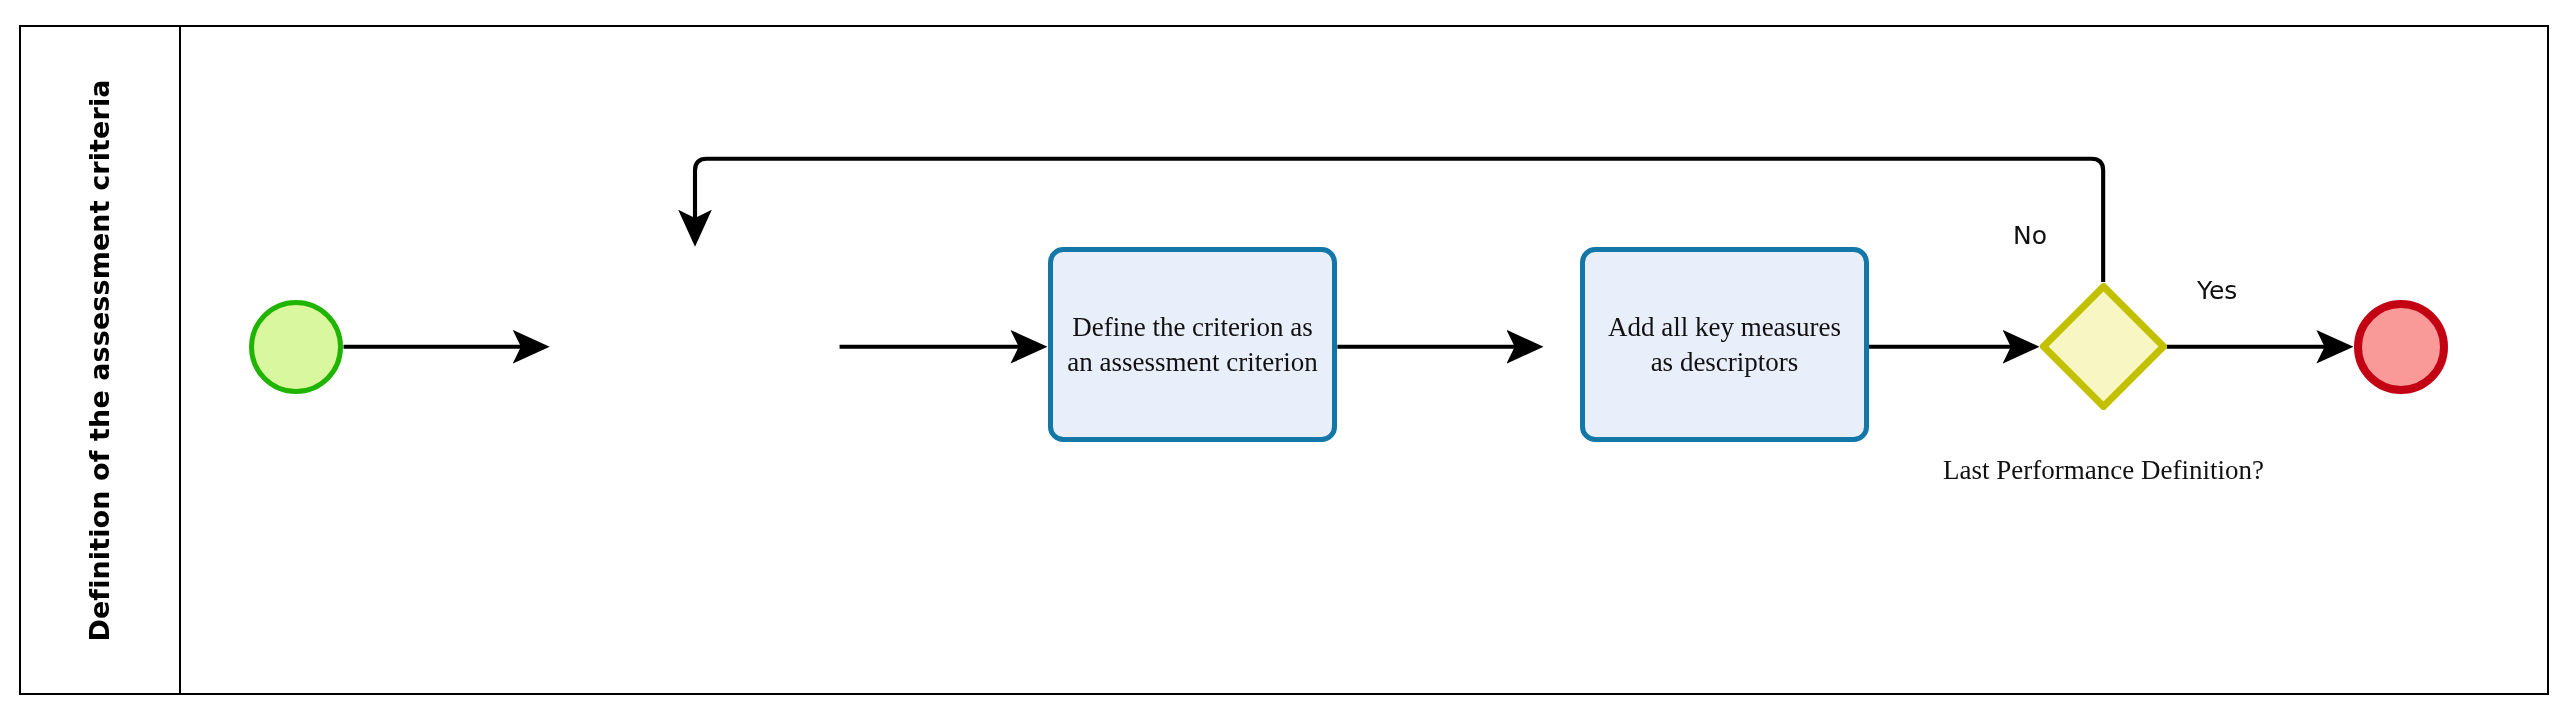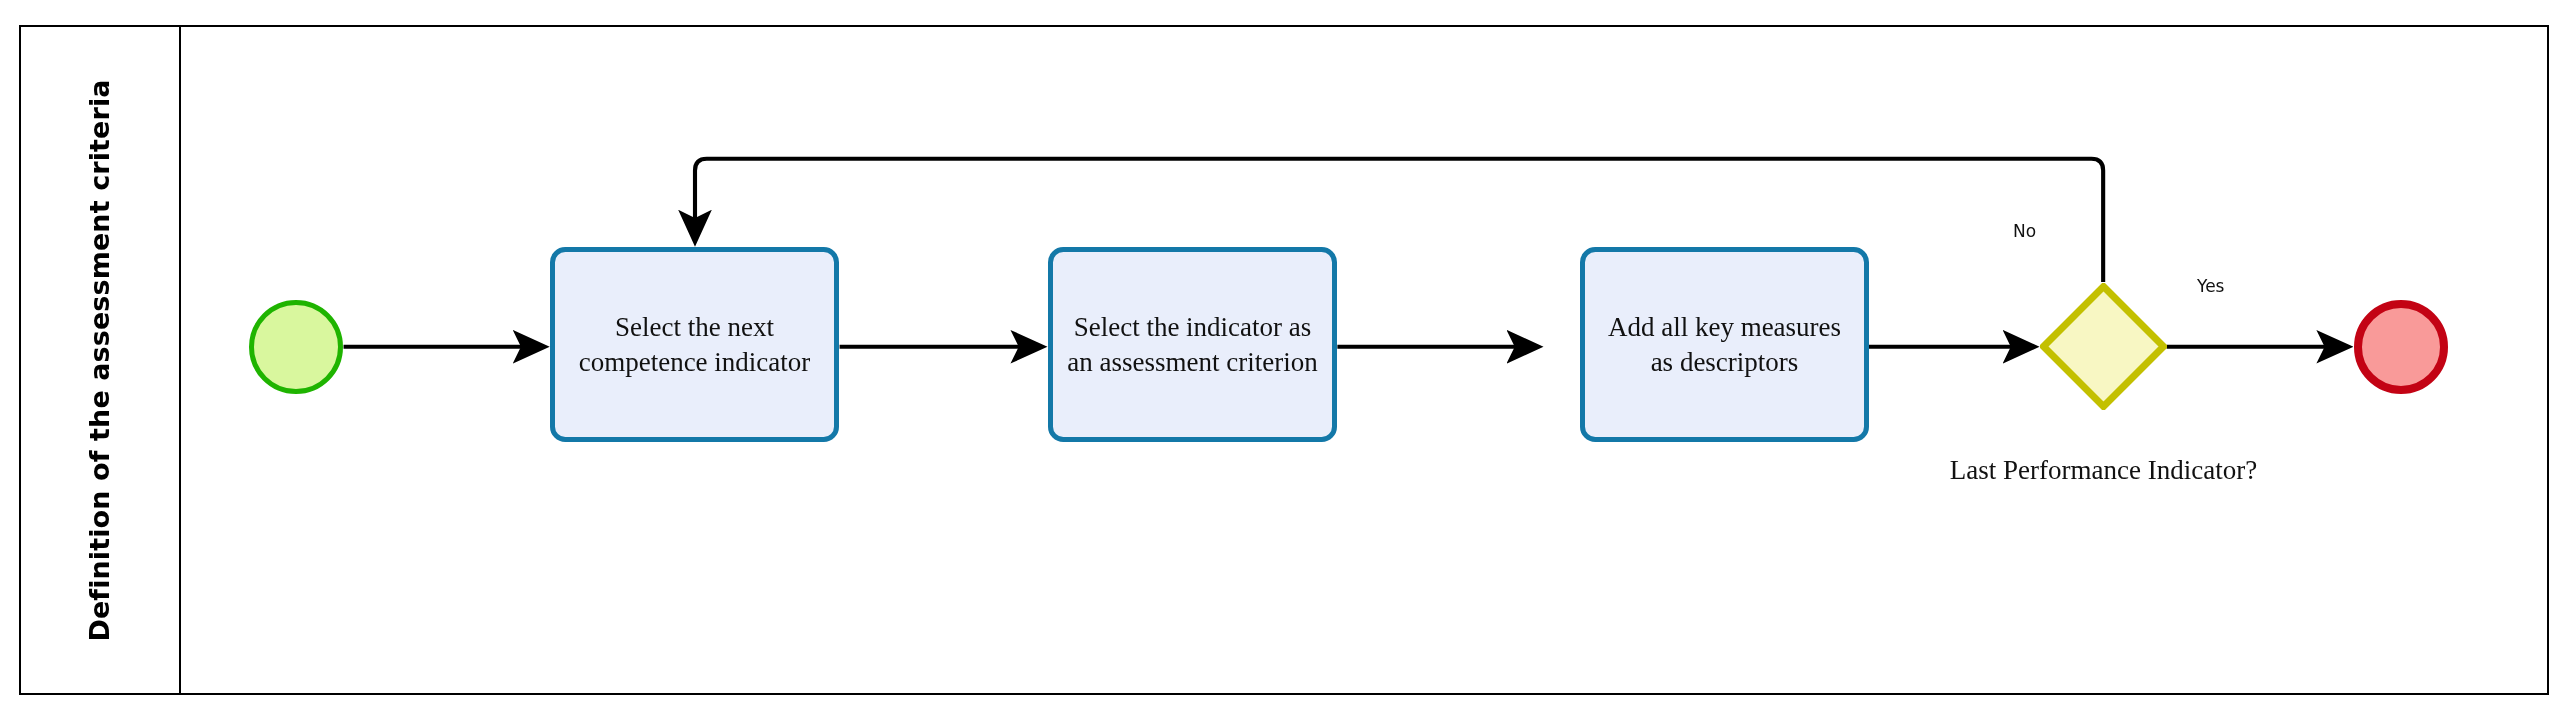--- a/index.html
+++ b/index.html
@@ -52,21 +52,21 @@
   .gateway{
     position:absolute;left:2040px;top:283px;width:127px;height:127px;
   }
   .gw-cap{
     position:absolute;left:1933px;top:453px;width:341px;text-align:center;
     font-family:"Liberation Serif",serif;font-size:27px;line-height:1.28;color:#111111;
   }
 
   
   .edge-label{
-    position:absolute;font-family:"DejaVu Sans",sans-serif;font-size:17px;color:#111111;
+    position:absolute;font-family:"DejaVu Sans",sans-serif;font-size:25px;color:#111111;
     white-space:nowrap;
   }
   #label-no{left:2013px;top:221px;}
   #label-yes{left:2197px;top:276px;}
 </style>
 </head>
 <body>
 
 <div id="stage">
 
@@ -91,36 +91,33 @@
 
     <line x1="3118" y1="590" x2="3460" y2="590" stroke="#000000" stroke-width="7" marker-end="url(#arrow)"></line>
 
     <line x1="3686" y1="590" x2="3994" y2="590" stroke="#000000" stroke-width="7" marker-end="url(#arrow)"></line>
 
     <path d="M3578,480 L3578,290 Q3578,270 3558,270 L1202,270 Q1182,270 1182,290 L1182,410" fill="none" stroke="#000000" stroke-width="7" marker-end="url(#arrow)"></path>
   </svg>
 
   <div class="event event-start"></div>
 
-  <div id="task1" class="task">
-    <div class="t">Select the next competence indicator</div>
-  </div>
   <div id="task2" class="task">
-    <div class="t">Select the indicator as an assessment criterion</div>
+    <div class="t">Define the criterion as an assessment criterion</div>
   </div>
   <div id="task3" class="task">
     <div class="t">Add all key measures as descriptors</div>
   </div>
 
   <div class="gateway">
     <svg width="127" height="127" viewBox="0 0 216 216" xmlns="http://www.w3.org/2000/svg">
       <polygon points="108,6 210,108 108,210 6,108" fill="#f8f7c3" stroke="#c3c000" stroke-width="12" stroke-linejoin="miter"></polygon>
     </svg>
   </div>
-  <div class="gw-cap">Last Performance Indicator?</div>
+  <div class="gw-cap">Last Performance Definition?</div>
 
   <div id="label-no" class="edge-label">No</div>
   <div id="label-yes" class="edge-label">Yes</div>
 
   <div class="event event-end"></div>
 
 </div>
 
 
 </body></html>

